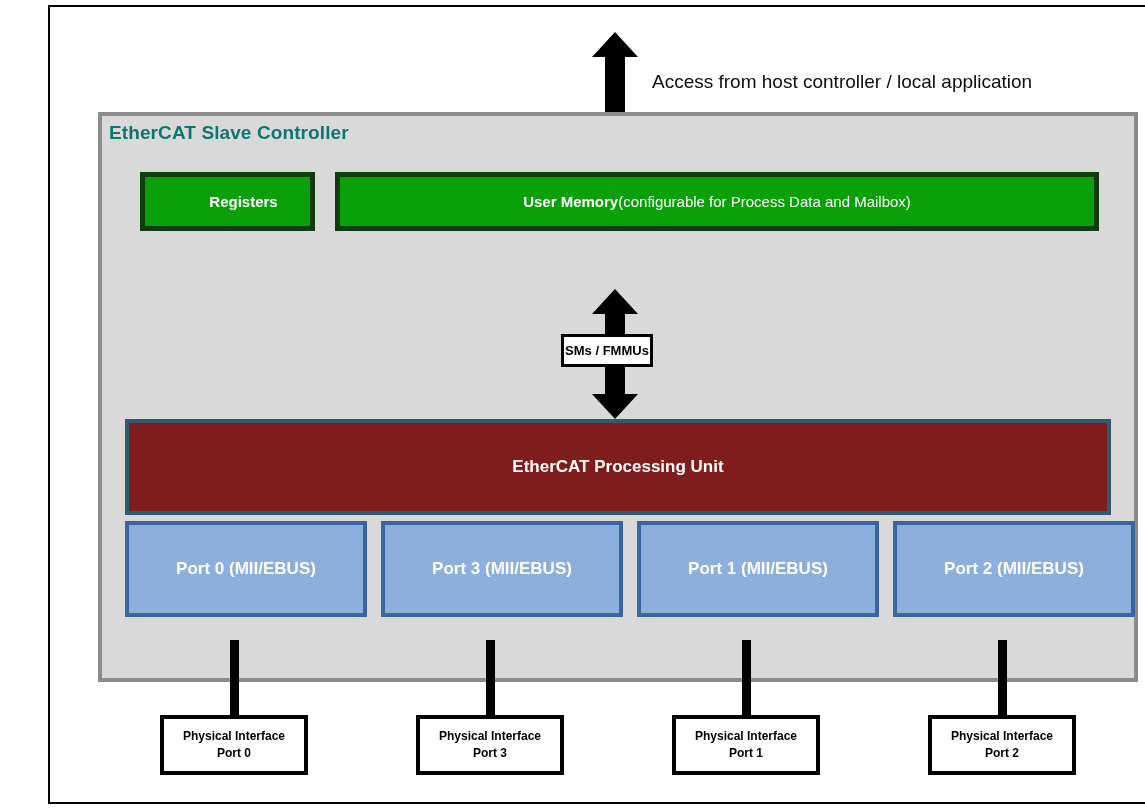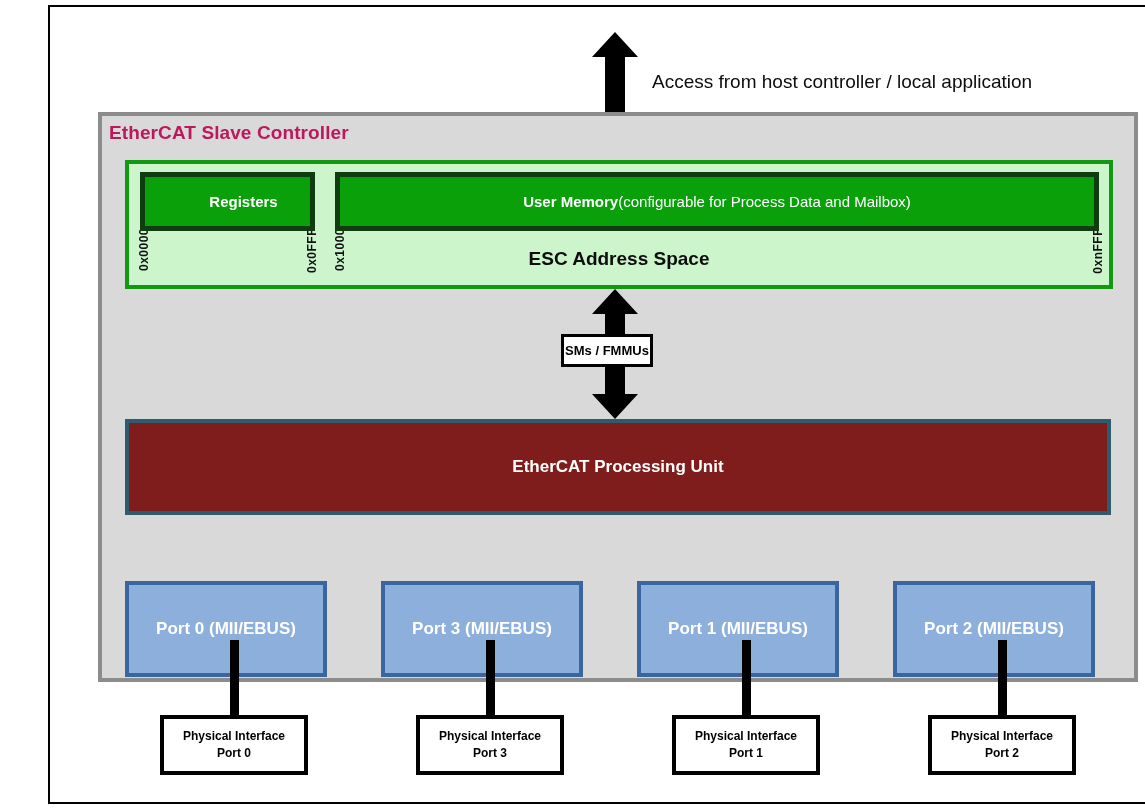--- a/index.html
+++ b/index.html
@@ -3,21 +3,21 @@
 <meta charset="utf-8">
 <style>
   html,body{margin:0;padding:0;background:#ffffff;}
   body{font-family:"Liberation Sans",sans-serif;}
   #page{position:relative;width:1145px;height:811px;background:#ffffff;overflow:hidden;margin-left:43px;}
   #page-border{position:absolute;left:5px;top:5px;width:1134px;height:799px;border:2px solid #000;box-sizing:border-box;}
 
   
   .esc-panel{position:absolute;left:55px;top:112px;width:1040px;height:570px;
              background:#d9d9d9;border:4px solid #8c8c8c;box-sizing:border-box;}
-  .esc-title{position:absolute;left:66px;top:122px;font-size:19px;font-weight:bold;color:#be185d;letter-spacing:.1px;text-align:right;}
+  .esc-title{position:absolute;left:66px;top:122px;font-size:19px;font-weight:bold;color:#0f766e;letter-spacing:.1px;text-align:right;}
 
   
   .addr-band{position:absolute;left:82px;top:160px;width:988px;height:129px;
              background:#ccf5cc;border:4px solid #119911;box-sizing:border-box;}
   .addr-label{position:absolute;top:64px;font-size:12px;font-weight:bold;color:#111;
               writing-mode:vertical-rl;transform:rotate(180deg);transform-origin:center;letter-spacing:.5px;}
   .esc-space-text{position:absolute;left:0;right:0;top:84px;text-align:center;
                   font-size:19px;font-weight:bold;color:#0d0d0d;}
 
   .mem-box{position:absolute;background:#0aa00a;border:5px solid #0f3d0f;box-sizing:border-box;
@@ -41,21 +41,21 @@
                  display:flex;align-items:center;justify-content:center;
                  font-size:13px;font-weight:bold;color:#000;}
 
   
   #epu-box{position:absolute;left:82px;top:419px;width:986px;height:96px;
            background:#7f1d1d;border:4px solid #2e5c6e;box-sizing:border-box;
            display:flex;align-items:center;justify-content:center;
            font-size:17px;font-weight:bold;color:#ffffff;}
 
   
-  .port-box{position:absolute;top:581px;width:202px;height:96px;
+  .port-box{position:absolute;top:521px;width:242px;height:96px;
             background:#8cafdc;border:4px solid #3a66a0;box-sizing:border-box;
             display:flex;align-items:center;justify-content:center;
             font-size:17px;font-weight:bold;color:#ffffff;}
 
   
   .phy-box{position:absolute;top:715px;width:148px;height:60px;
            background:#ffffff;border:4px solid #000;box-sizing:border-box;
            display:flex;flex-direction:column;align-items:center;justify-content:center;
            font-size:12px;font-weight:bold;color:#000;line-height:1.45;}
 
@@ -72,27 +72,20 @@
     <svg width="48" height="130" viewBox="0 0 48 130">
       <polygon points="24,0 47,25 34,25 34,105 47,105 24,130 1,105 14,105 14,25 1,25" fill="#000000"></polygon>
     </svg>
   </div>
 
   <div class="annot" id="annot-host">Access from host controller / local application</div>
 
   <div class="esc-panel"></div>
   <div class="esc-title">EtherCAT Slave Controller</div>
 
-  <div class="addr-band">
-    <div class="addr-label" style="left:8px;">0x0000</div>
-    <div class="addr-label" style="left:176px;">0x0FFF</div>
-    <div class="addr-label" style="left:204px;">0x1000</div>
-    <div class="addr-label" style="left:962px;">0xnFFF</div>
-    <div class="esc-space-text">ESC Address Space</div>
-  </div>
 
   <div class="mem-box" id="registers-box">
     <span>Registers</span>
   </div>
 
   <div class="mem-box" id="user-memory-box">
     <span class="strong">User Memory</span>
       <span> (configurable for Process Data and Mailbox)</span>
   </div>
 

